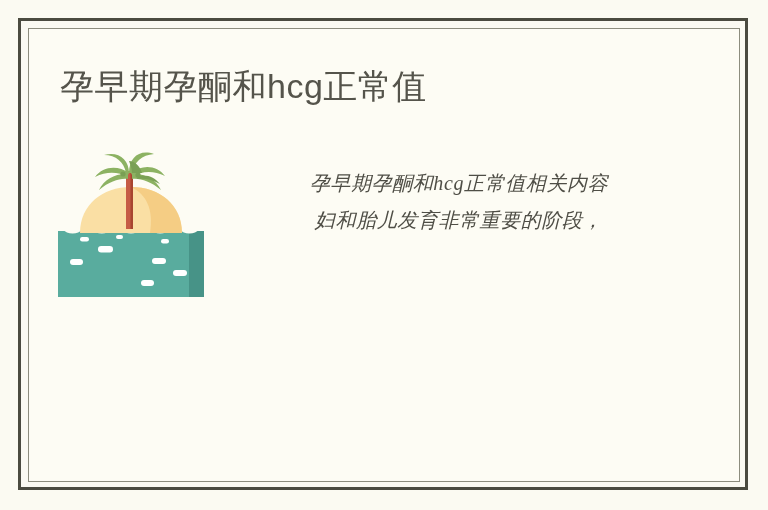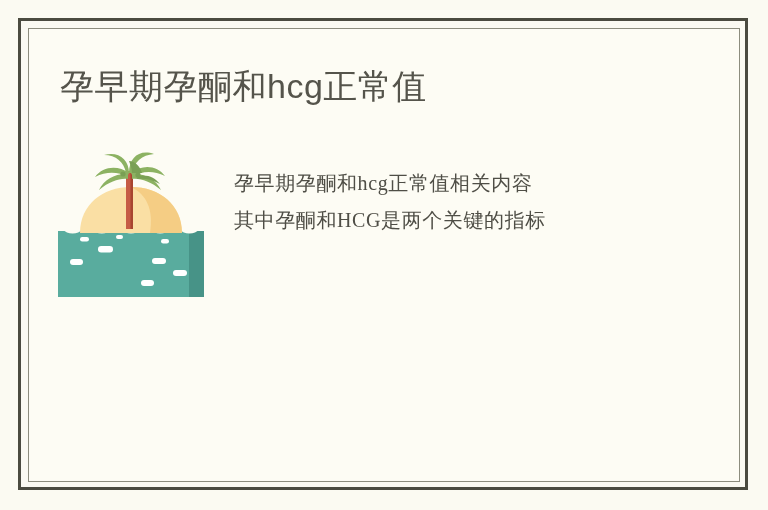--- a/index.html
+++ b/index.html
@@ -87,20 +87,22 @@
     width: 450px;
     color: #4f4e46;
     font-size: 20px;
     line-height: 36.5px;
     font-family: "Liberation Serif", "DejaVu Serif", serif;
     letter-spacing: 0.6px;
   }
   .body-text .line {
     display: block;
     white-space: nowrap;
+    text-align: center;
+    font-style: italic;
   }
 </style>
 </head>
 <body>
 
 <div id="page">
 
   <div class="frame-outer"></div>
   <div class="frame-inner"></div>
 
@@ -153,17 +155,17 @@
           <rect x="83" y="131" width="13" height="6" rx="3"></rect>
           <rect x="22" y="88" width="9" height="4.5" rx="2.2"></rect>
           <rect x="58" y="86" width="7" height="4" rx="2"></rect>
           <rect x="103" y="90" width="8" height="4.5" rx="2.2"></rect>
         </g>
       </svg>
     </div>
 
     <div class="body-text">
       <span class="line">孕早期孕酮和hcg正常值相关内容</span>
-      <span class="line">其中孕酮和HCG是两个关键的指标</span>
+      <span class="line">妇和胎儿发育非常重要的阶段，</span>
     </div>
 
   </div>
 </div>
 
 </body></html>

